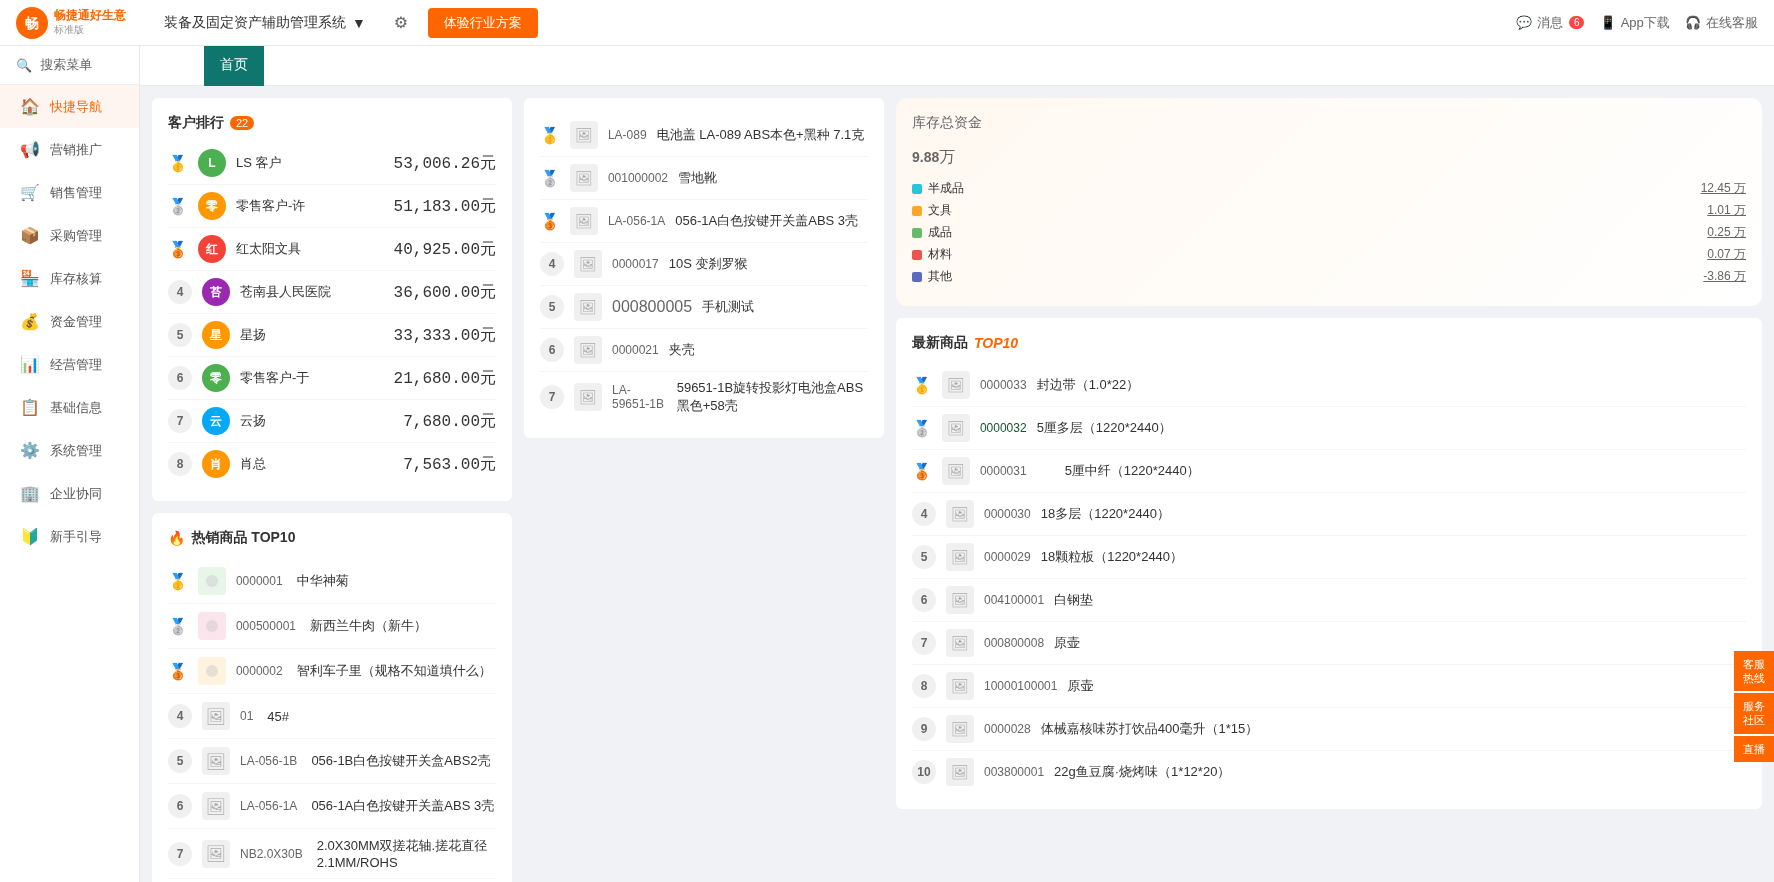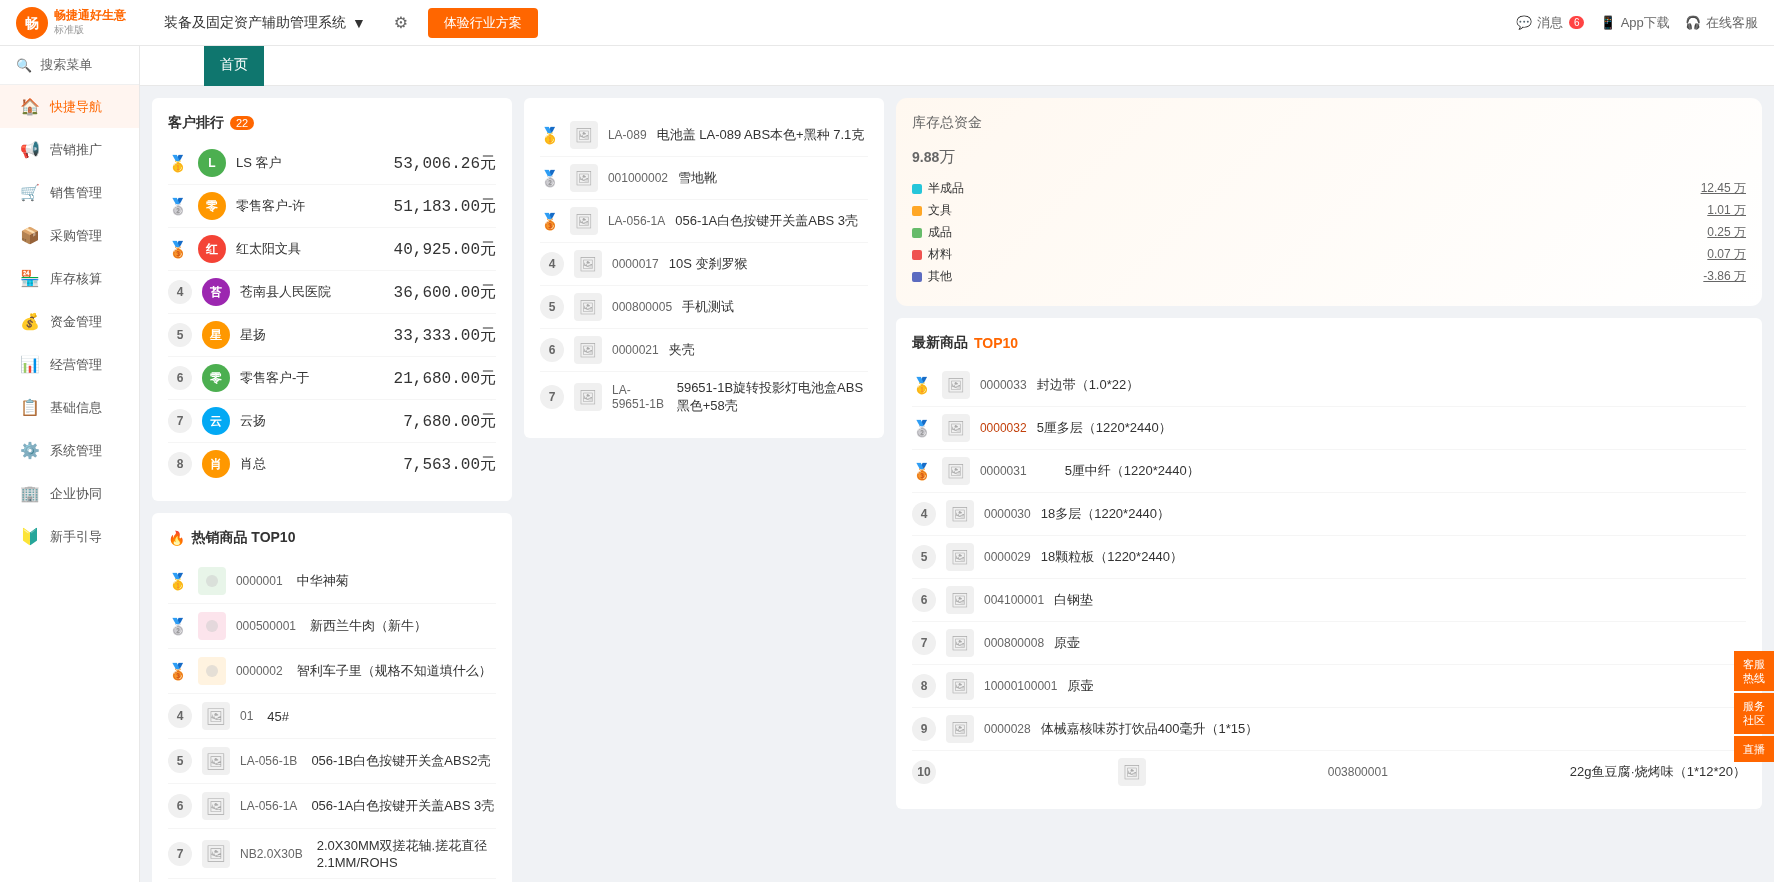--- a/index.html
+++ b/index.html
@@ -191,20 +191,21 @@
       font-weight: bold;
       color: #333;
       margin-bottom: 12px;
       display: flex;
       align-items: center;
       gap: 6px;
     }
     .card-title .top10-label {
       color: #ff6600;
       font-weight: bold;
+      font-style: italic;
     }
 
     
     .rank-item {
       display: flex;
       align-items: center;
       padding: 7px 0;
       border-bottom: 1px solid #f5f5f5;
       gap: 10px;
     }
@@ -350,21 +351,21 @@
       border-radius: 6px;
       padding: 16px;
     }
     .new-product-item {
       display: flex;
       align-items: center;
       padding: 7px 0;
       border-bottom: 1px solid #f5f5f5;
       gap: 10px;
     }
-    .new-product-item:last-child { border-bottom: none; justify-content: space-between; }
+    .new-product-item:last-child { border-bottom: none; }
 
     
     .section-header {
       display: flex;
       align-items: center;
       gap: 6px;
       margin-bottom: 10px;
     }
     .section-header-badge {
       background: #ff6600;
@@ -661,21 +662,21 @@
   </div>
             <div class="product-item">
     <span class="rank-num rank-other">4</span>
     <div class="product-thumb" style="background:#f0f0f0;color:#aaa;font-size:14px;">🖼</div>
     <span style="font-size:12px;color:#666;">0000017</span>
     <span style="font-size:13px;color:#333;">10S 变刹罗猴</span>
   </div>
             <div class="product-item">
     <span class="rank-num rank-other">5</span>
     <div class="product-thumb" style="background:#f0f0f0;color:#aaa;font-size:14px;">🖼</div>
-    <span style="font-size:12px;color:#666;text-align:center;">000800005</span>
+    <span style="font-size:16px;color:#666;text-align:center;">000800005</span>
     <span style="font-size:13px;color:#333;">手机测试</span>
   </div>
             <div class="product-item">
     <span class="rank-num rank-other">6</span>
     <div class="product-thumb" style="background:#f0f0f0;color:#aaa;font-size:14px;">🖼</div>
     <span style="font-size:12px;color:#666;">0000021</span>
     <span style="font-size:13px;color:#333;">夹壳</span>
   </div>
             <div class="product-item">
     <span class="rank-num rank-other">7</span>
@@ -745,21 +746,21 @@
         <div id="new-products-list">
             <div class="new-product-item">
     <span class="medal-icon">🥇</span>
     <div class="product-thumb" style="background:#f0f0f0;color:#aaa;font-size:14px;">🖼</div>
     <span style="font-size:12px;color:#666;">0000033</span>
     <span style="font-size:13px;color:#333;">封边带（1.0*22）</span>
   </div>
             <div class="new-product-item">
     <span class="medal-icon">🥈</span>
     <div class="product-thumb" style="background:#f0f0f0;color:#aaa;font-size:14px;">🖼</div>
-    <span style="font-size:12px;color:#c2410c;">0000032</span>
+    <span style="font-size:12px;color:#14532d;">0000032</span>
     <span style="font-size:13px;color:#333;">5厘多层（1220*2440）</span>
   </div>
             <div class="new-product-item">
     <span class="medal-icon">🥉</span>
     <div class="product-thumb" style="background:#f0f0f0;color:#aaa;font-size:14px;">🖼</div>
     <span style="font-size:12px;color:#666;">0000031</span>
     <span style="font-size:13px;color:#333;margin-left:28px;">5厘中纤（1220*2440）</span>
   </div>
             <div class="new-product-item">
     <span class="rank-num rank-other">4</span>

